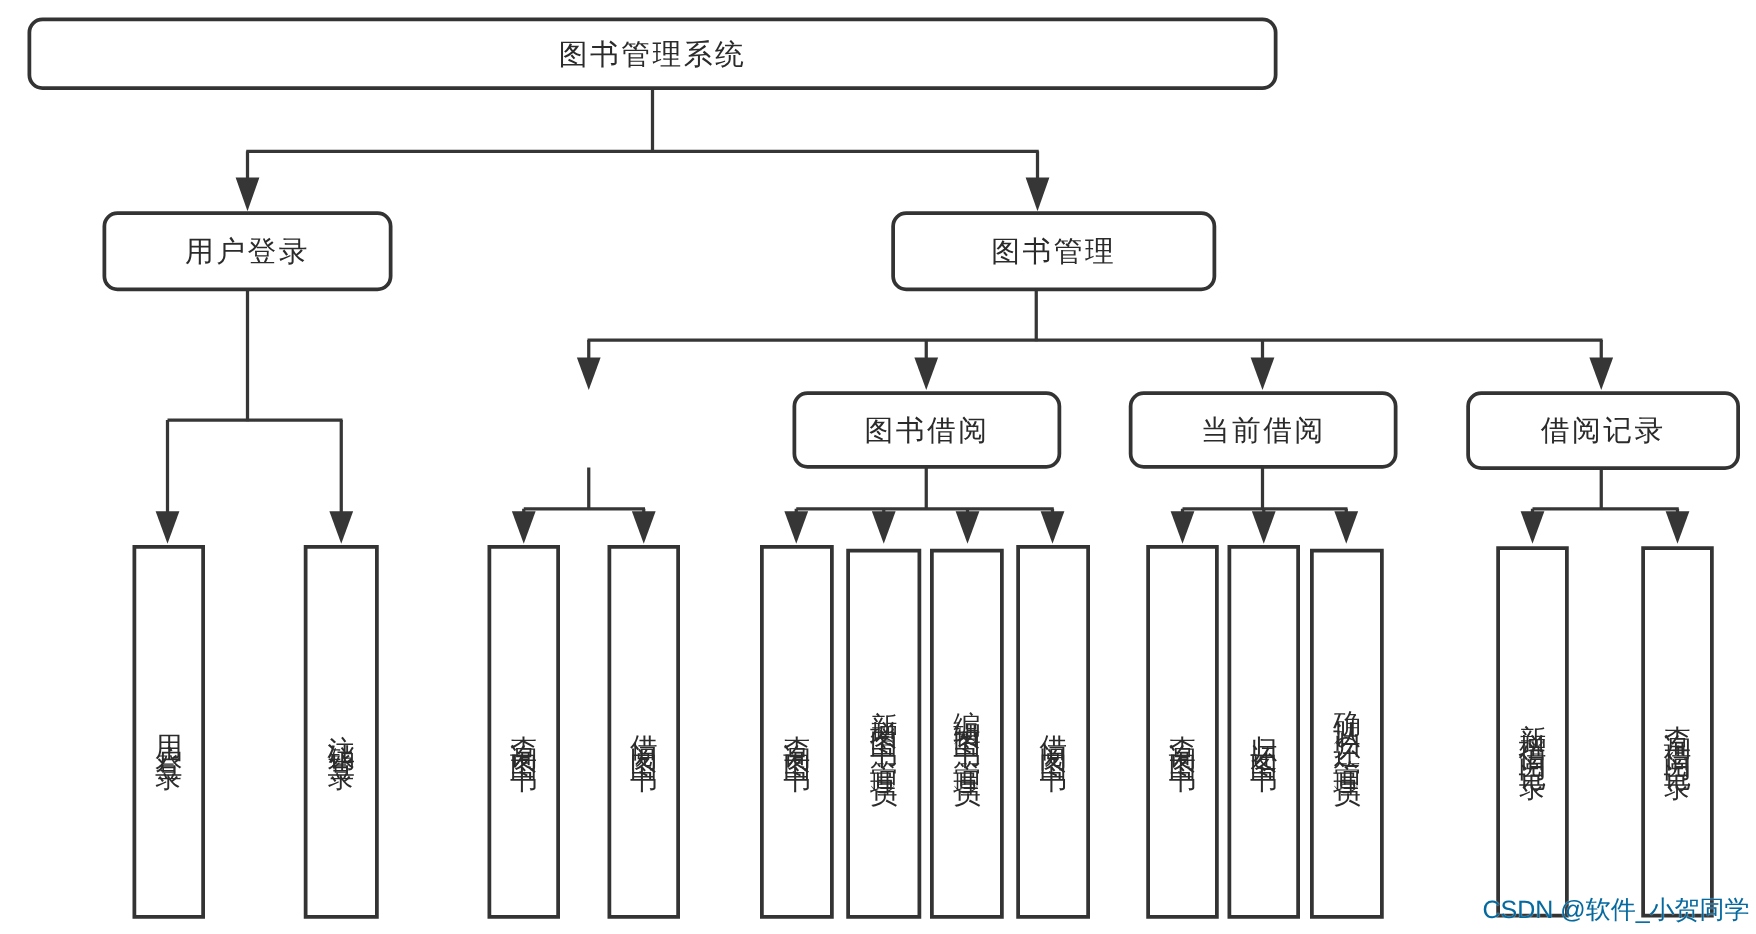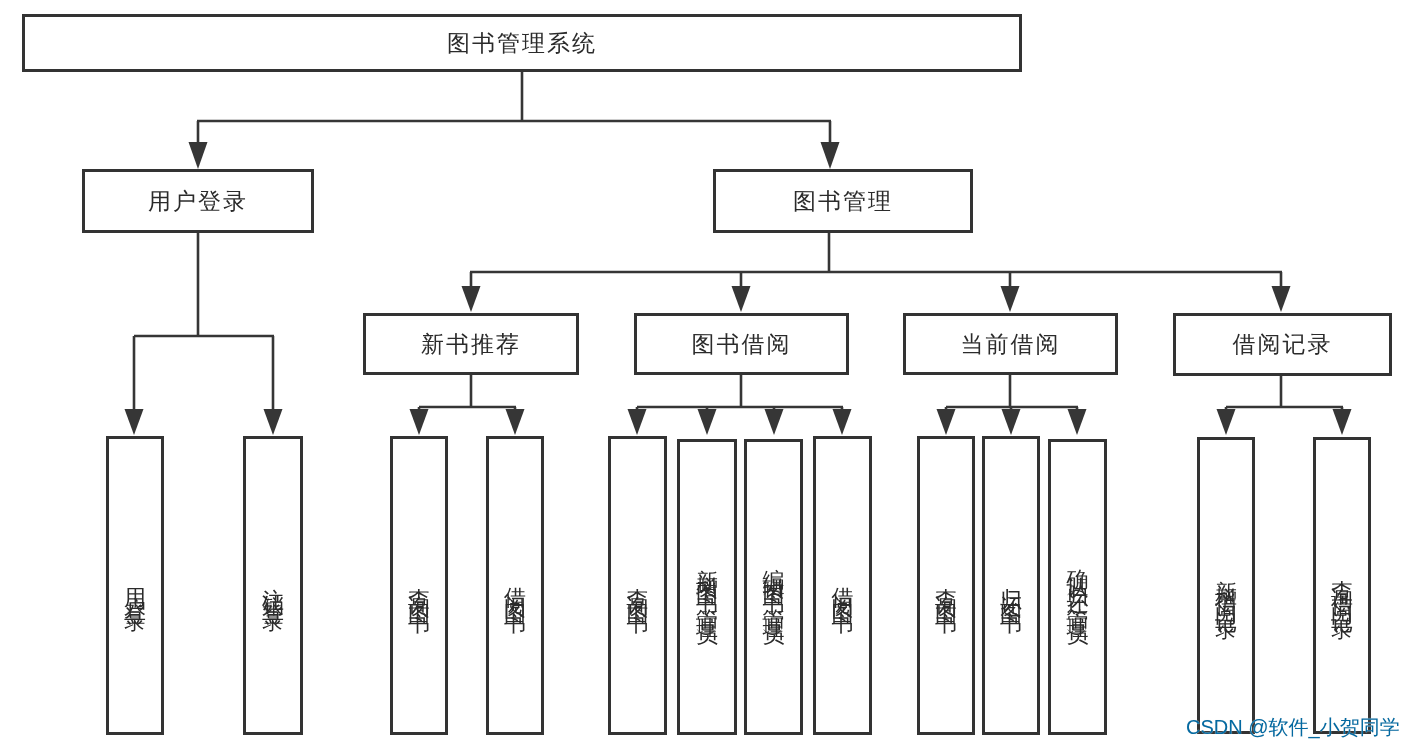--- a/index.html
+++ b/index.html
@@ -36,20 +36,21 @@
     background: #ffffff;
     display: flex;
     align-items: center;
     justify-content: center;
     color: #2b2b2b;
   }
   .node.h {
     font-size: 23px;
     letter-spacing: 2px;
     white-space: nowrap;
+    border-radius: 12px;
   }
   .node.v {
     font-size: 22px;
     writing-mode: vertical-lr;
     text-orientation: mixed;
     letter-spacing: 8px;
     line-height: 1.1;
   }
   .watermark {
     position: absolute;
@@ -127,21 +128,20 @@
     <line x1="1342" y1="407" x2="1342" y2="414"></line>
     <path class="arrow" d="M1226,435 L1216.5,409 L1235.5,409 Z"></path>
     <path class="arrow" d="M1342,435 L1332.5,409 L1351.5,409 Z"></path>
   </svg>
 
   <div class="node h" style="left:22px; top:14px; width:1000px; height:58px;">图书管理系统</div>
 
   <div class="node h" style="left:82px; top:169px; width:232px; height:64px;">用户登录</div>
   <div class="node h" style="left:713px; top:169px; width:260px; height:64px;">图书管理</div>
 
-  <div class="node h" style="left:363px; top:313px; width:216px; height:62px;">新书推荐</div>
   <div class="node h" style="left:634px; top:313px; width:215px; height:62px;">图书借阅</div>
   <div class="node h" style="left:903px; top:313px; width:215px; height:62px;">当前借阅</div>
   <div class="node h" style="left:1173px; top:313px; width:219px; height:63px;">借阅记录</div>
 
   <div class="node v" style="left:106px; top:436px; width:58px; height:299px;">用户登录</div>
   <div class="node v" style="left:243px; top:436px; width:60px; height:299px;">注销登录</div>
 
   <div class="node v" style="left:390px; top:436px; width:58px; height:299px;">查询图书</div>
   <div class="node v" style="left:486px; top:436px; width:58px; height:299px;">借阅图书</div>
 

